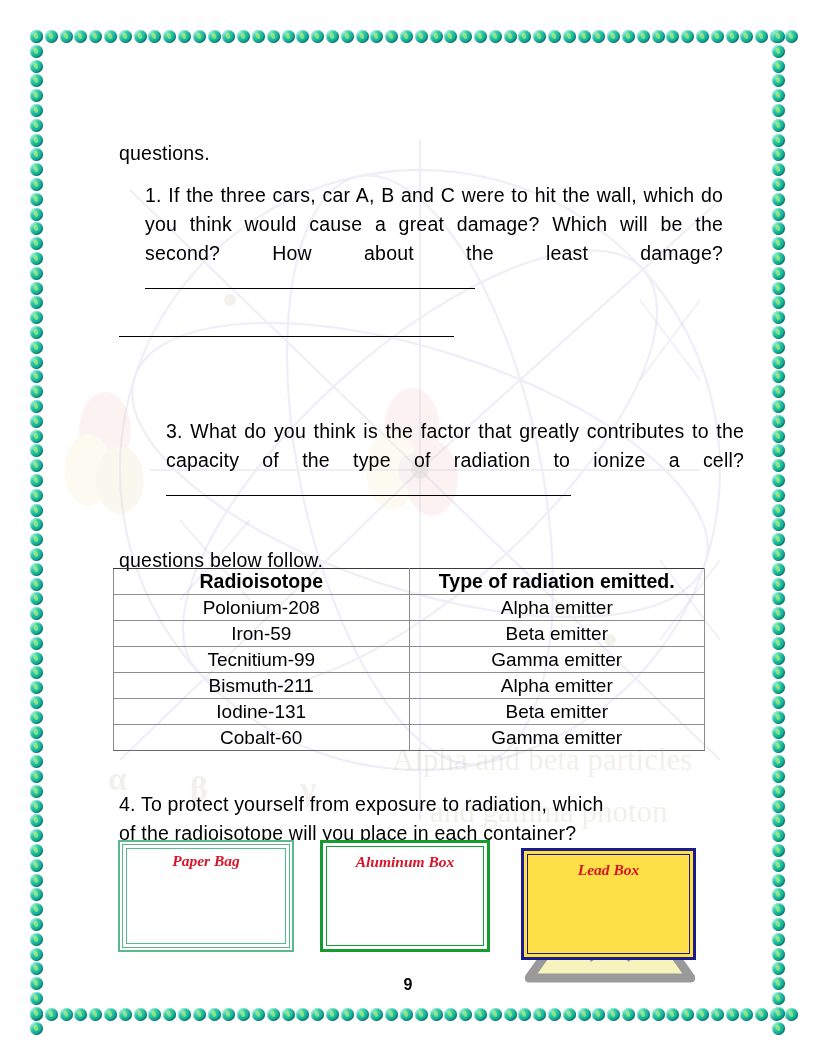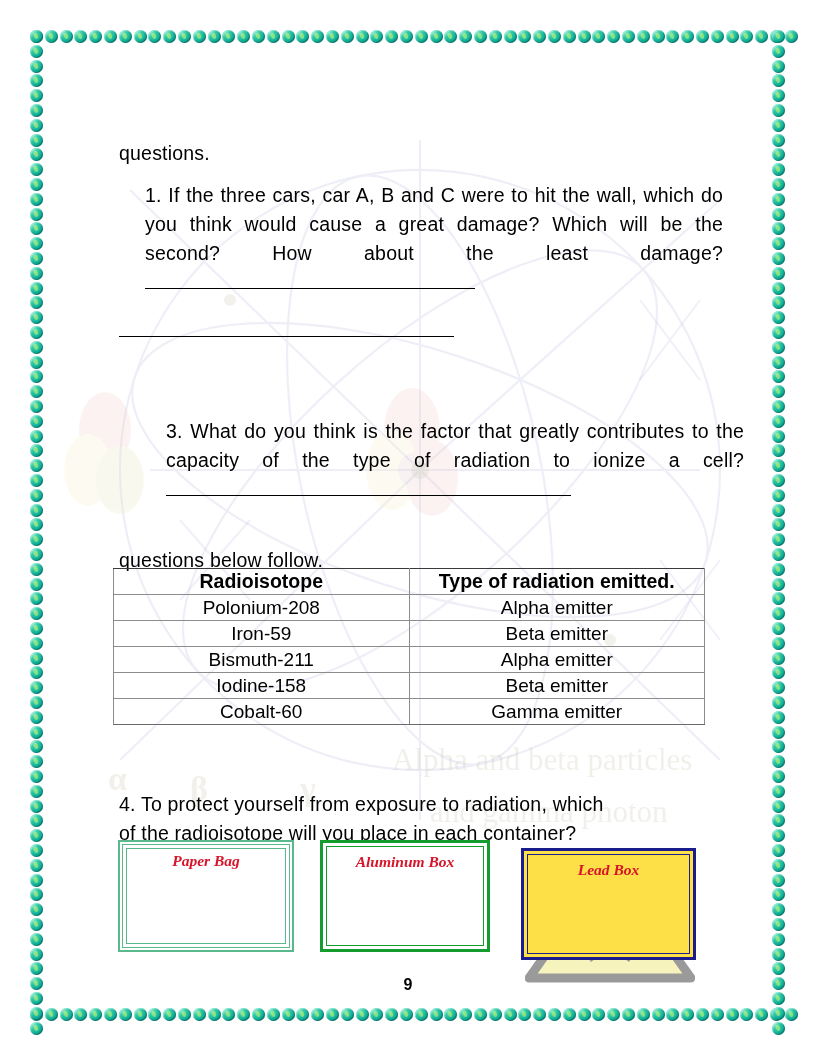--- a/index.html
+++ b/index.html
@@ -509,25 +509,29 @@
       <tbody>
         <tr>
           <td>Polonium-208</td>
           <td>Alpha emitter</td>
         </tr>
         <tr>
           <td>Iron-59</td>
           <td>Beta emitter</td>
         </tr>
         <tr>
+          <td>Tecnitium-99</td>
+          <td>Gamma emitter</td>
+        </tr>
+        <tr>
           <td>Bismuth-211</td>
           <td>Alpha emitter</td>
         </tr>
         <tr>
-          <td>Iodine-158</td>
+          <td>Iodine-131</td>
           <td>Beta emitter</td>
         </tr>
         <tr>
           <td>Cobalt-60</td>
           <td>Gamma emitter</td>
         </tr>
       </tbody>
     </table>
 
     <div class="para" style="left:119px; top:790px; width:590px;">

